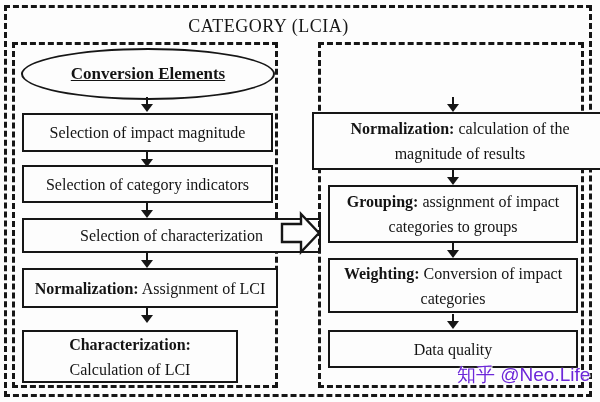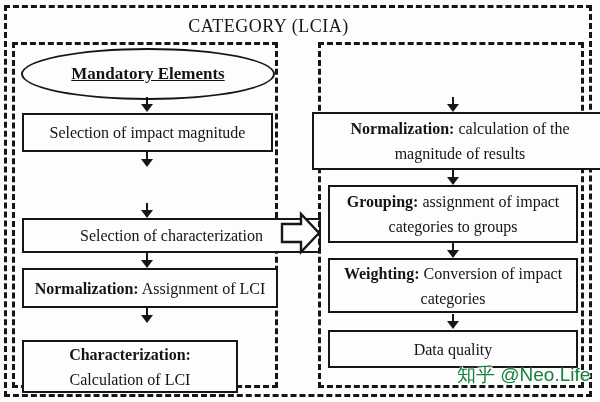--- a/index.html
+++ b/index.html
@@ -41,52 +41,55 @@
   .varrow .stem{width:2px;height:7px;background:#161616;margin:0 auto;}
   .varrow .head{
     width:0;height:0;margin:0 auto;
     border-left:6px solid transparent;border-right:6px solid transparent;
     border-top:8px solid #161616;
   }
   .bigarrow{position:absolute;left:280px;top:210px;}
   .watermark{
     position:absolute;left:457px;top:362px;font-size:19px;
     font-family:"Liberation Sans","DejaVu Sans",sans-serif;
-    color:#15803d;text-shadow:0 0 2px #ffffff,1px 1px 0 #ffffff;white-space:nowrap;
+    color:#6d28d9;text-shadow:0 0 2px #ffffff,1px 1px 0 #ffffff;white-space:nowrap;
   }
 </style>
 </head>
 <body>
 
 <div class="stage">
 
   <div class="outer-frame"></div>
 
   <div class="diagram-title">CATEGORY (LCIA)</div>
 
   <div class="panel left"></div>
 
   <div class="ellipse" style="left:21px;top:48px;width:250px;height:48px;">
-    <span class="etxt">Mandatory Elements</span>
+    <span class="etxt">Conversion Elements</span>
   </div>
 
   <div class="varrow" style="left:140px;top:97px;">
     <div class="stem"></div>
     <div class="head"></div>
   </div>
 
   <div class="fbox" style="left:22px;top:113px;width:251px;height:39px;">
     <p class="txt"><strong class="lbl"></strong><span>Selection of impact magnitude</span></p>
   </div>
 
   <div class="varrow" style="left:140px;top:152px;">
     <div class="stem"></div>
     <div class="head"></div>
   </div>
 
+  <div class="fbox" style="left:22px;top:165px;width:251px;height:38px;">
+    <p class="txt"><strong class="lbl"></strong><span>Selection of category indicators</span></p>
+  </div>
 
   <div class="varrow" style="left:140px;top:203px;">
     <div class="stem"></div>
     <div class="head"></div>
   </div>
 
   <div class="fbox" style="left:22px;top:218px;width:299px;height:35px;">
     <p class="txt"><strong class="lbl"></strong><span>Selection of characterization</span></p>
   </div>
 
@@ -97,21 +100,21 @@
 
   <div class="fbox" style="left:22px;top:268px;width:256px;height:40px;">
     <p class="txt"><strong class="lbl">Normalization:</strong><span> Assignment of LCI</span></p>
   </div>
 
   <div class="varrow" style="left:140px;top:308px;">
     <div class="stem"></div>
     <div class="head"></div>
   </div>
 
-  <div class="fbox" style="left:22px;top:340px;width:216px;height:53px;">
+  <div class="fbox" style="left:22px;top:330px;width:216px;height:53px;">
     <p class="txt"><strong class="lbl">Characterization:</strong><span>
 Calculation of LCI</span></p>
   </div>
 
   <svg class="bigarrow" width="42" height="46" viewBox="0 0 42 46">
     <polygon points="2,14 21,14 21,4 39,23 21,42 21,32 2,32" fill="#fdfdfd" stroke="#161616" stroke-width="2.4" stroke-linejoin="miter"></polygon>
   </svg>
 
   <div class="panel right"></div>
 

